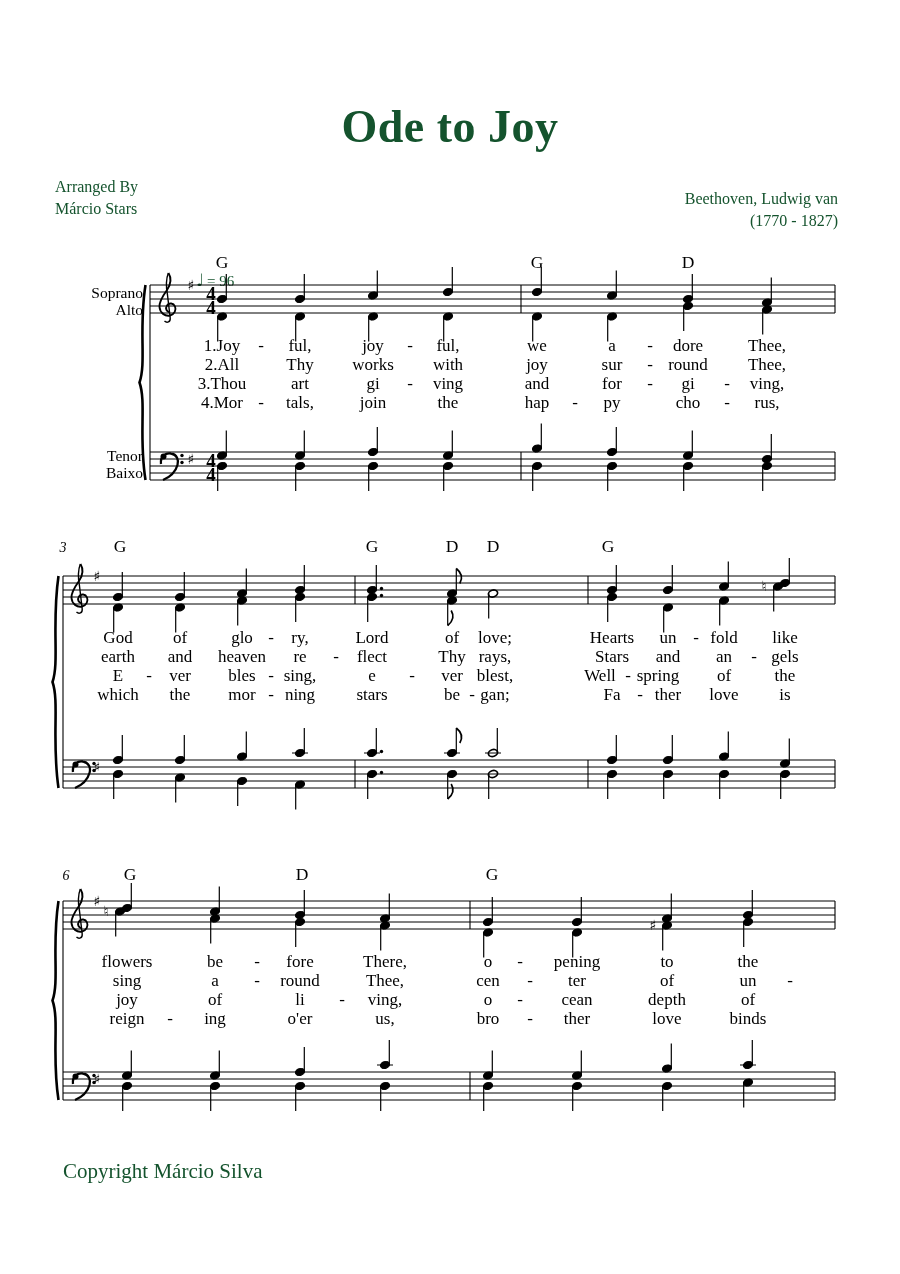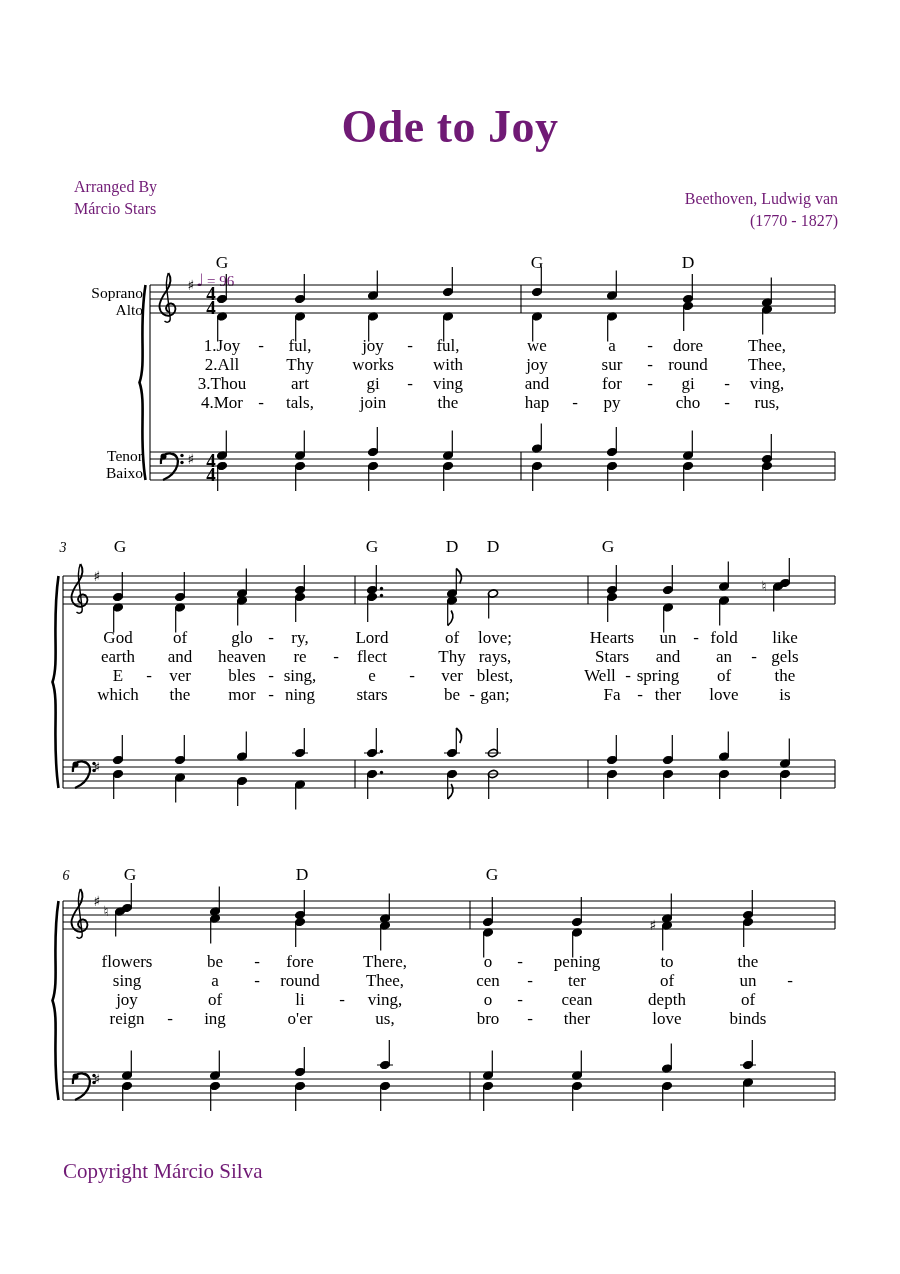--- a/index.html
+++ b/index.html
@@ -1,20 +1,20 @@
 <!DOCTYPE html>
 <html><head>
 <meta charset="utf-8">
 <style>
   html,body{margin:0;padding:0;background:#e8e8e8;}
   .page{position:relative;width:900px;height:1274px;background:#ffffff;margin:0 auto;
-        font-family:"Liberation Serif","DejaVu Serif",serif;color:#701a75;overflow:hidden;}
+        font-family:"Liberation Serif","DejaVu Serif",serif;color:#14532d;overflow:hidden;}
   .title{position:absolute;left:0;right:0;top:100px;text-align:center;
          font-size:46px;font-weight:bold;letter-spacing:0.5px;}
-  .credit-left{position:absolute;left:74px;top:176px;font-size:16px;line-height:1.38;}
+  .credit-left{position:absolute;left:55px;top:176px;font-size:16px;line-height:1.38;}
   .credit-right{position:absolute;right:62px;top:188px;font-size:16px;line-height:1.38;text-align:right;}
   .tempo{position:absolute;left:196px;top:226px;font-size:15px;margin-top:44px;}
   .tempo-note{font-family:"DejaVu Sans",sans-serif;font-size:17px;margin-right:3px;}
   .copyright{position:absolute;left:63px;top:1159px;font-size:21px;}
   svg#score-svg{position:absolute;left:0;top:0;}
   .staffline{stroke:#000;stroke-width:1;}
   .bar{stroke:#000;stroke-width:1.1;}
   .stem{stroke:#000;stroke-width:1.2;}
   .flag{stroke:#000;stroke-width:1.7;fill:none;}
   .clef{stroke:#000;fill:none;}

